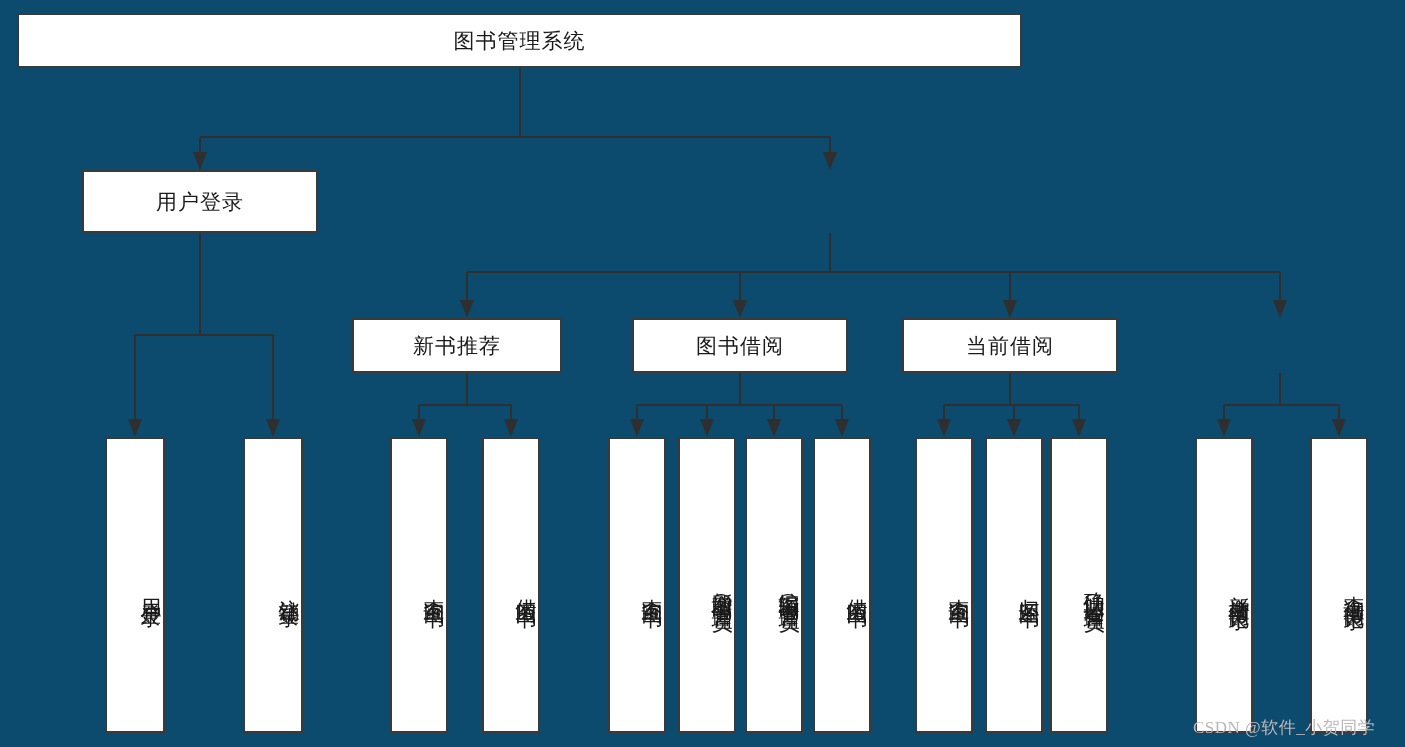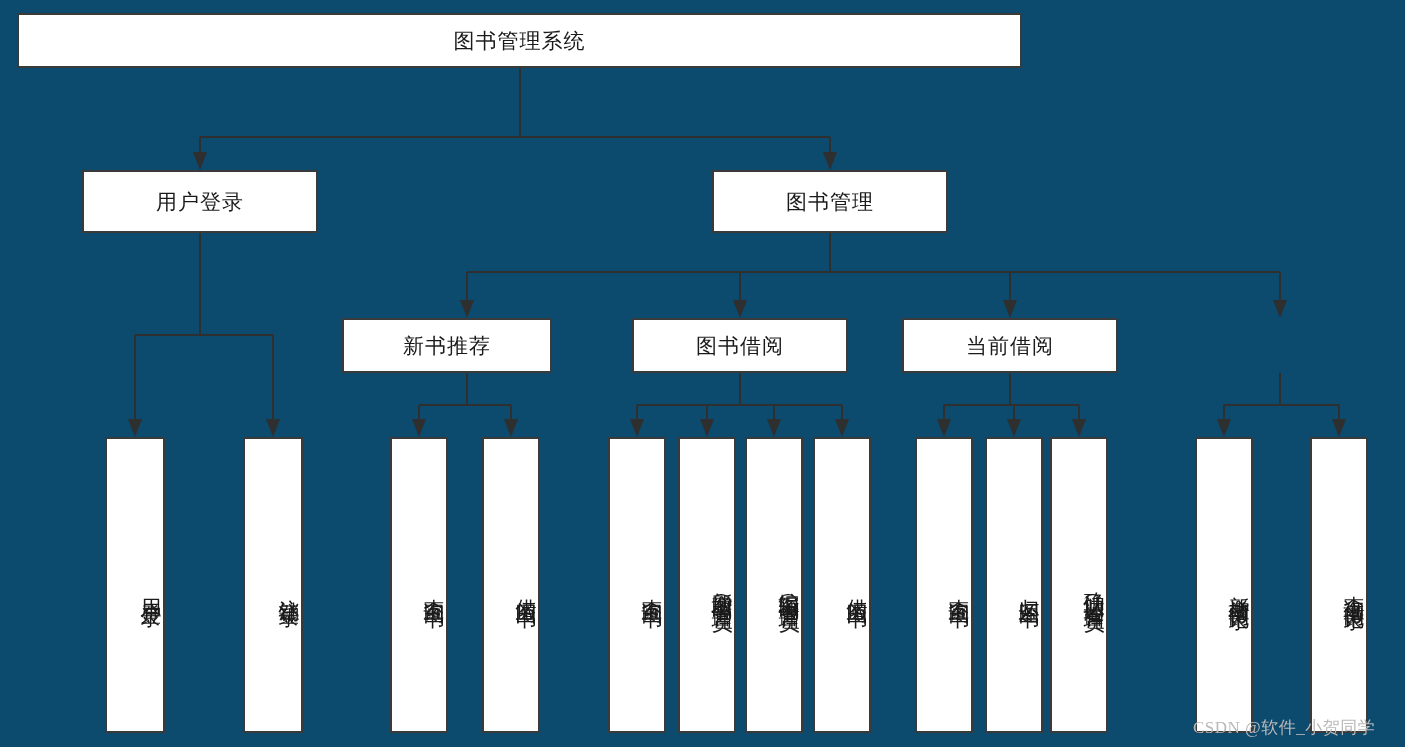--- a/index.html
+++ b/index.html
@@ -76,25 +76,22 @@
 
 <div id="canvas">
 
   <div class="node node-h" id="n-root" style="left: 17px; top: 13px; width: 1005px; height: 55px;">
     <span>图书管理系统</span>
   </div>
 
   <div class="node node-h" id="n-l2-0" style="left: 82px; top: 170px; width: 236px; height: 63px;">
     <span>用户登录</span>
   </div>
-  <div class="node node-h" id="n-l2-1" style="left: 712px; top: 170px; width: 236px; height: 63px;">
-    <span>图书管理</span>
-  </div>
 
-  <div class="node node-h" id="n-l3-0" style="left: 342px; top: 318px; width: 210px; height: 55px;">
+  <div class="node node-h" id="n-l3-0" style="left: 352px; top: 318px; width: 210px; height: 55px;">
     <span>新书推荐</span>
   </div>
   <div class="node node-h" id="n-l3-2" style="left: 902px; top: 318px; width: 216px; height: 55px;">
     <span>当前借阅</span>
   </div>
   <div class="node node-h" id="n-l3-1" style="left: 632px; top: 318px; width: 216px; height: 55px;">
     <span>图书借阅</span>
   </div>
 
   <div class="node node-v" id="n-leaf-0" style="left: 105px; top: 437px; width: 60px; height: 296px;">

